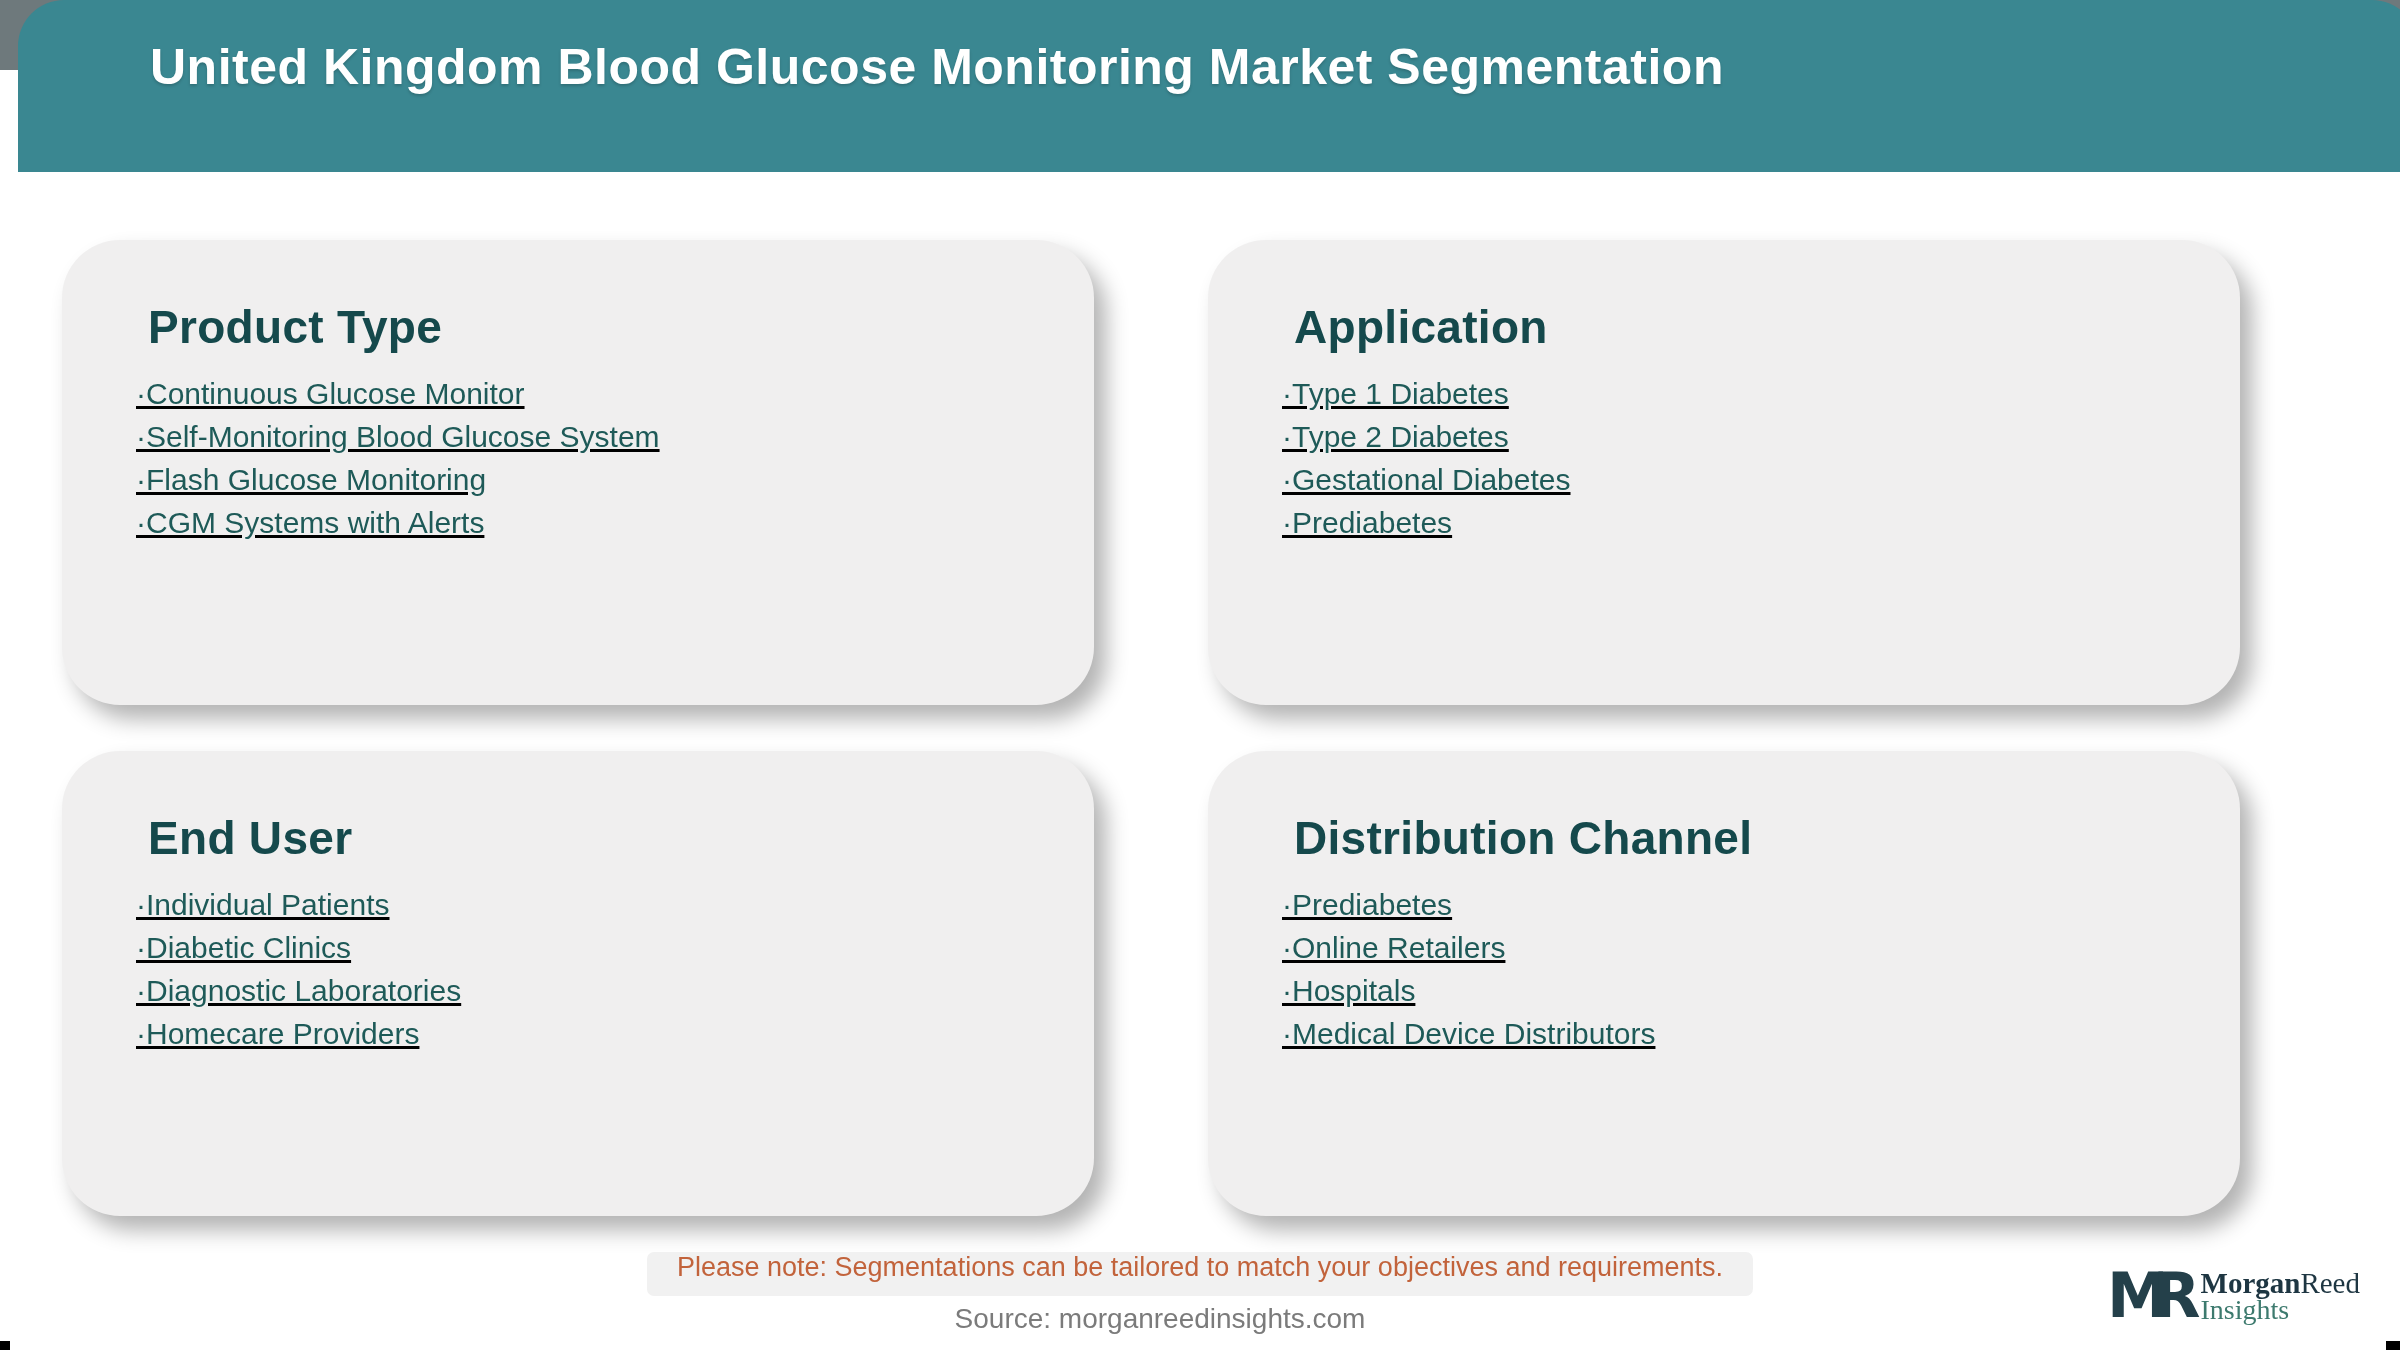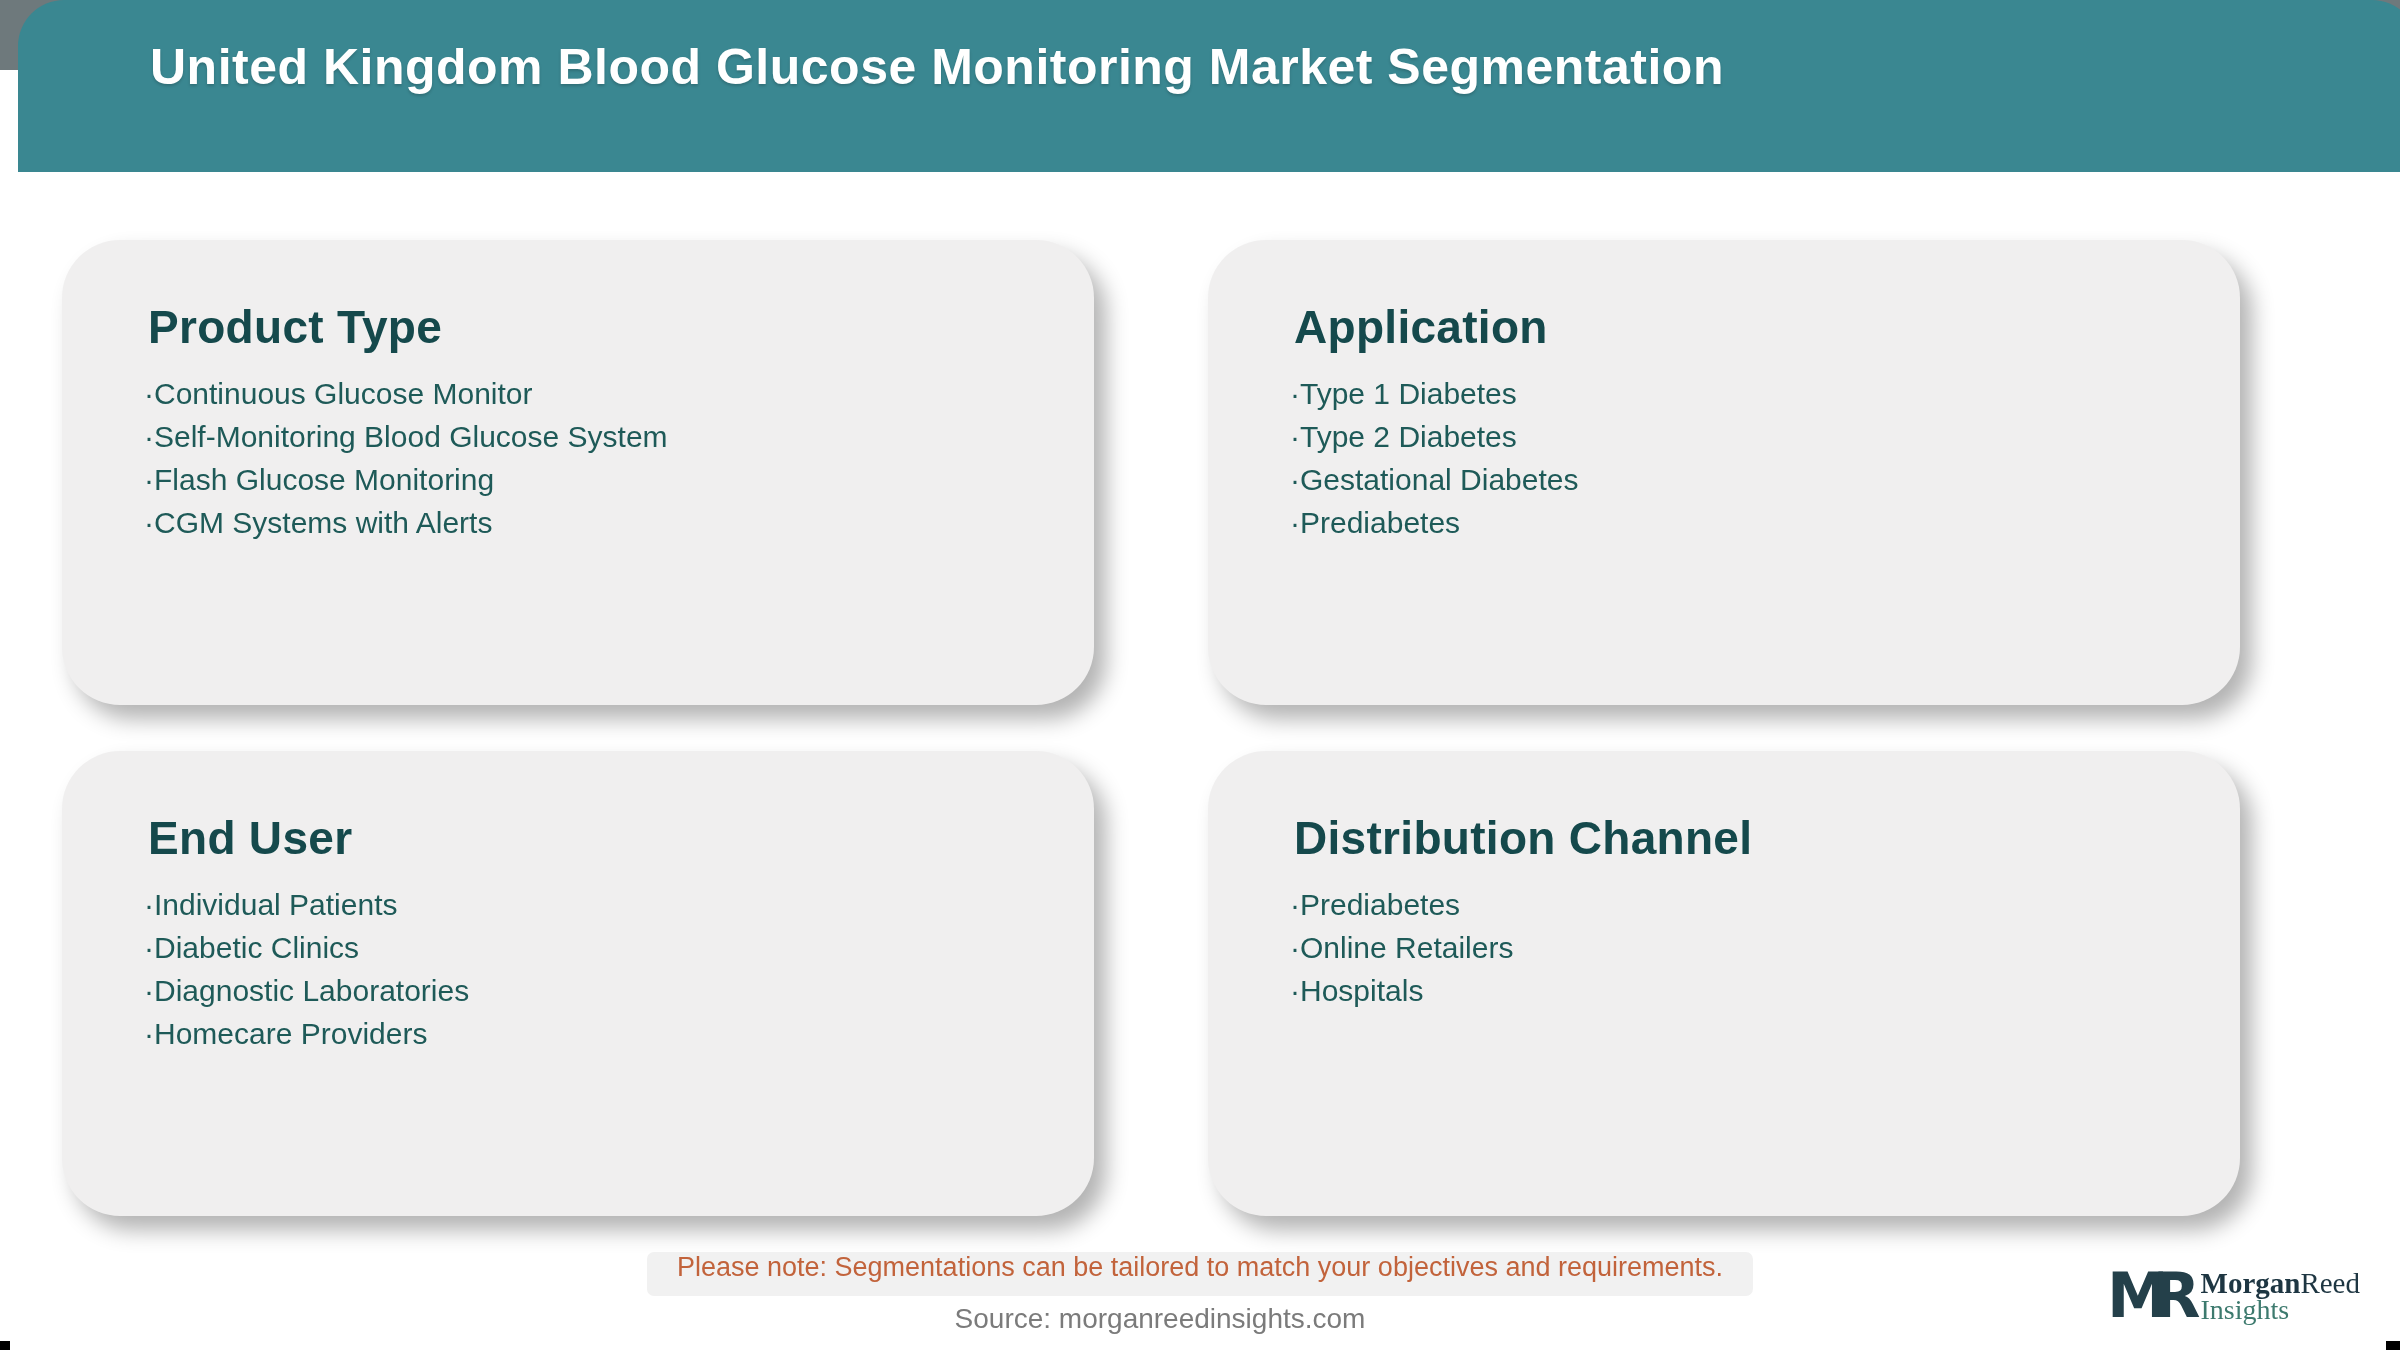--- a/index.html
+++ b/index.html
@@ -71,22 +71,23 @@
   }
   .card h2 {
     margin: 0 0 18px 16px;
     font-size: 46px;
     font-weight: bold;
     color: #15494c;
     letter-spacing: 0.3px;
   }
   .card ul {
     list-style: none;
-    margin: 12px;
+    margin: 4px;
     padding: 0;
+    text-decoration: underline;
   }
   .card li {
     font-size: 30px;
     line-height: 43px;
     color: #1e5a58;
   }
   .card li::before {
     content: "\00B7 ";
   }
 
@@ -201,20 +202,21 @@
         <li>Homecare Providers</li>
       </ul>
   </div>
 
   <div class="card">
     <h2>Distribution Channel</h2>
     <ul>
         <li>Prediabetes</li>
         <li>Online Retailers</li>
         <li>Hospitals</li>
+        <li>Medical Device Distributors</li>
       </ul>
   </div>
 </div>
 
 <div class="note-bar">
   <span class="note-text">Please note: Segmentations can be tailored to match your objectives and requirements.</span>
 </div>
 
 <div class="source-line">Source: morganreedinsights.com</div>
 

